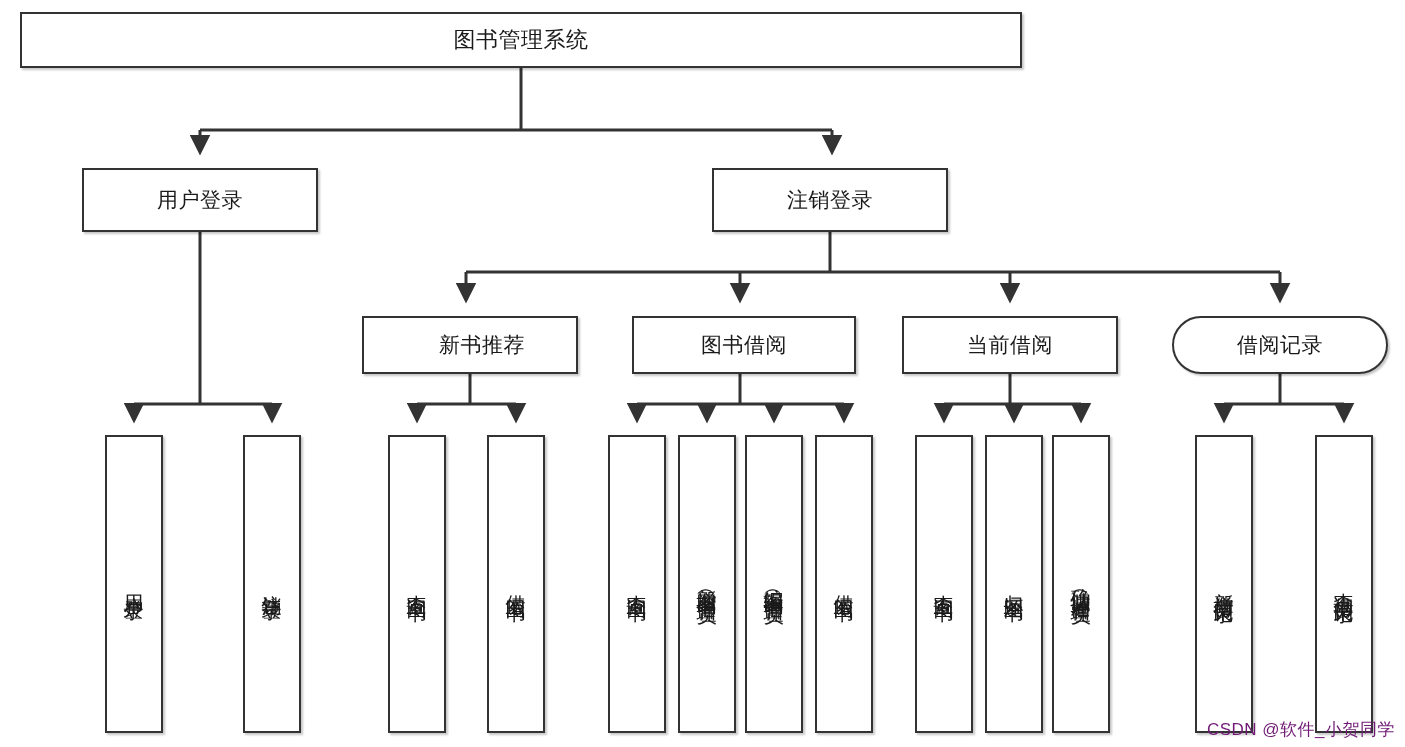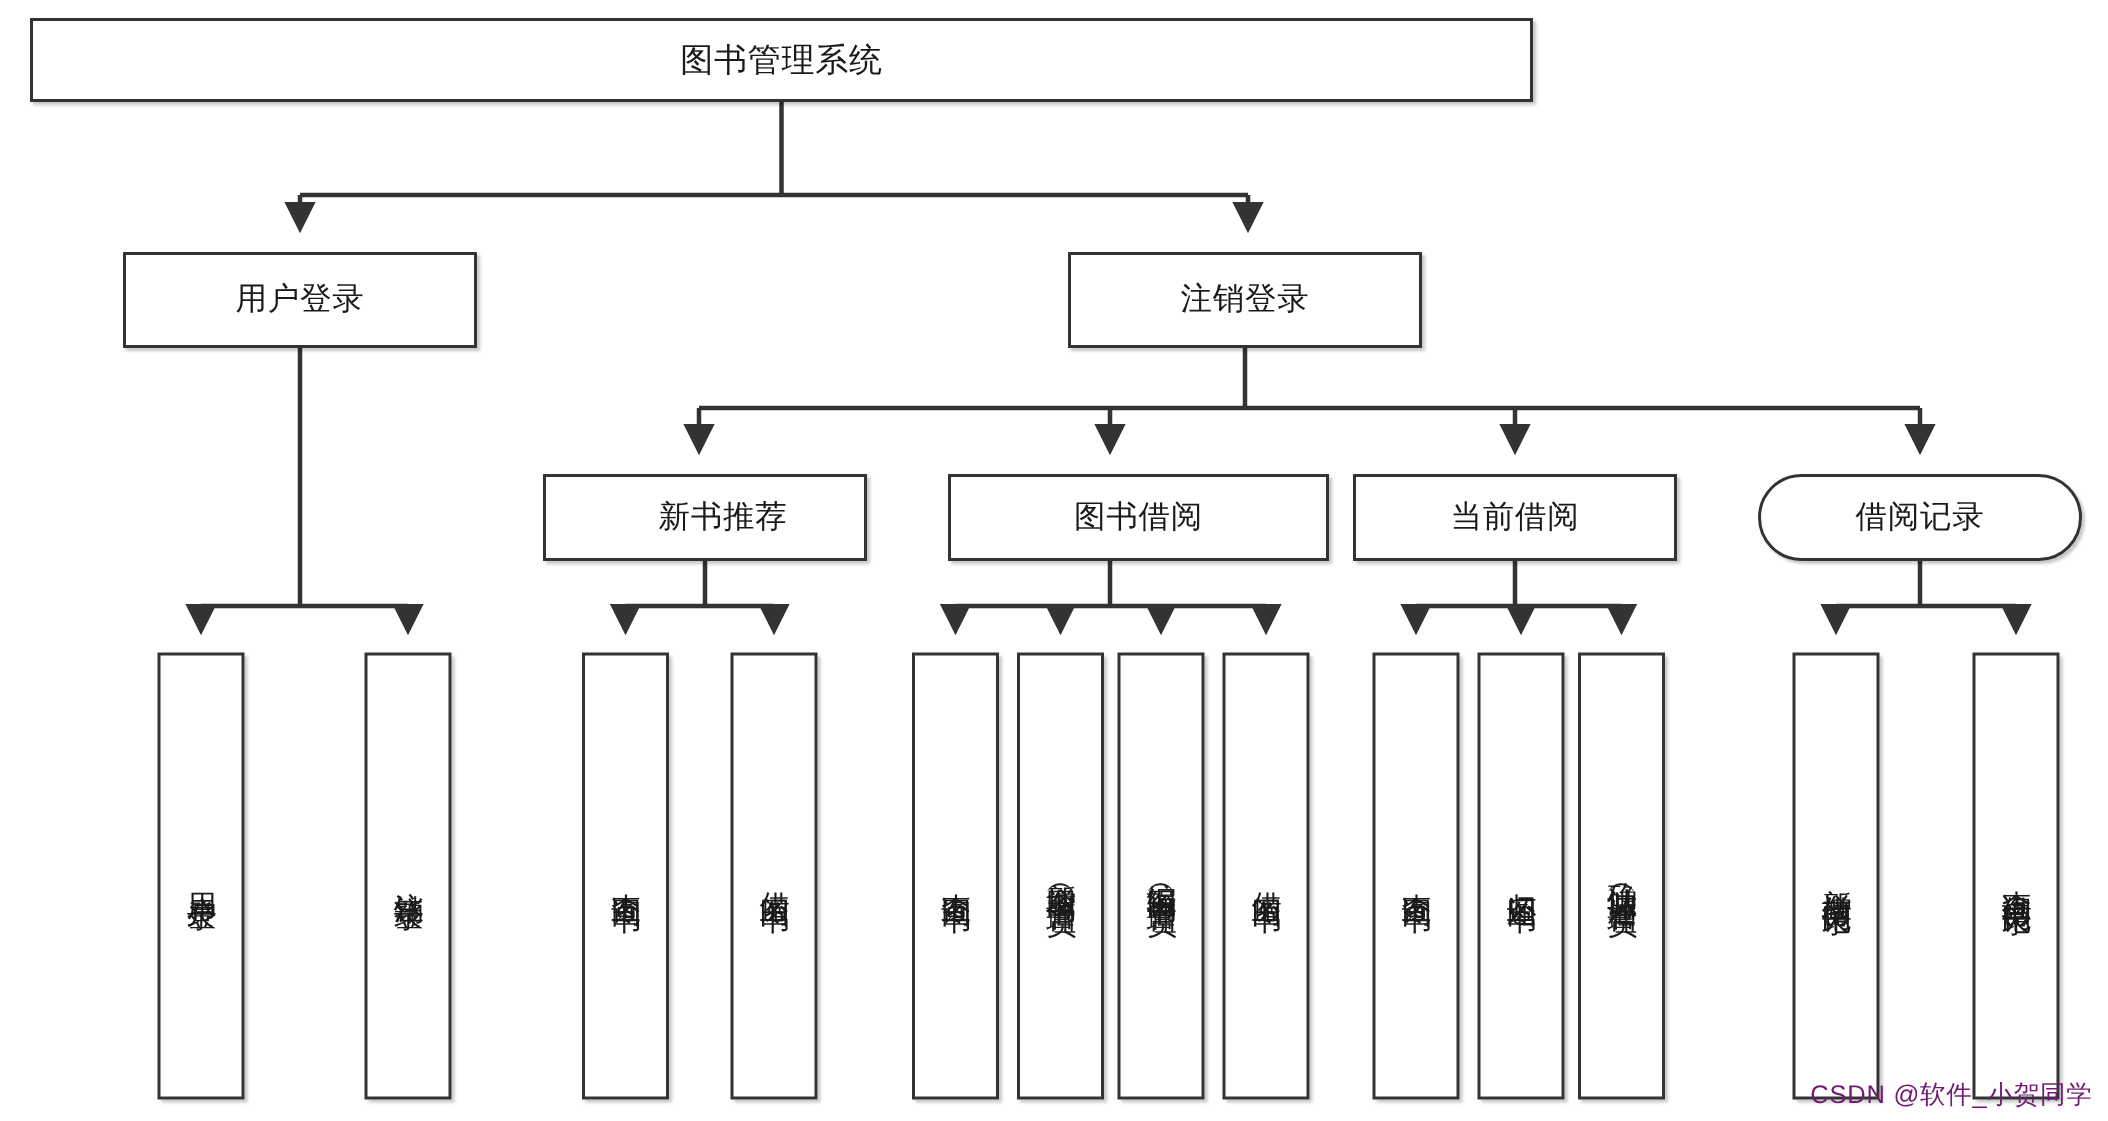--- a/index.html
+++ b/index.html
@@ -124,21 +124,21 @@
   <div class="node" style="left:82px; top:168px; width:236px; height:64px;">
     <span class="label">用户登录</span>
   </div>
   <div class="node" style="left:712px; top:168px; width:236px; height:64px;">
     <span class="label">注销登录</span>
   </div>
 
   <div class="node" style="left:362px; top:316px; width:216px; height:58px;padding-left:24px;">
     <span class="label">新书推荐</span>
   </div>
-  <div class="node" style="left:632px; top:316px; width:254px; height:58px;">
+  <div class="node" style="left:632px; top:316px; width:224px; height:58px;">
     <span class="label">图书借阅</span>
   </div>
   <div class="node" style="left:902px; top:316px; width:216px; height:58px;">
     <span class="label">当前借阅</span>
   </div>
   <div class="node" style="left:1172px; top:316px; width:216px; height:58px;border-radius:29px;">
     <span class="label">借阅记录</span>
   </div>
 
   <div class="node vertical" style="left:105px; top:435px; width:58px; height:298px;">

